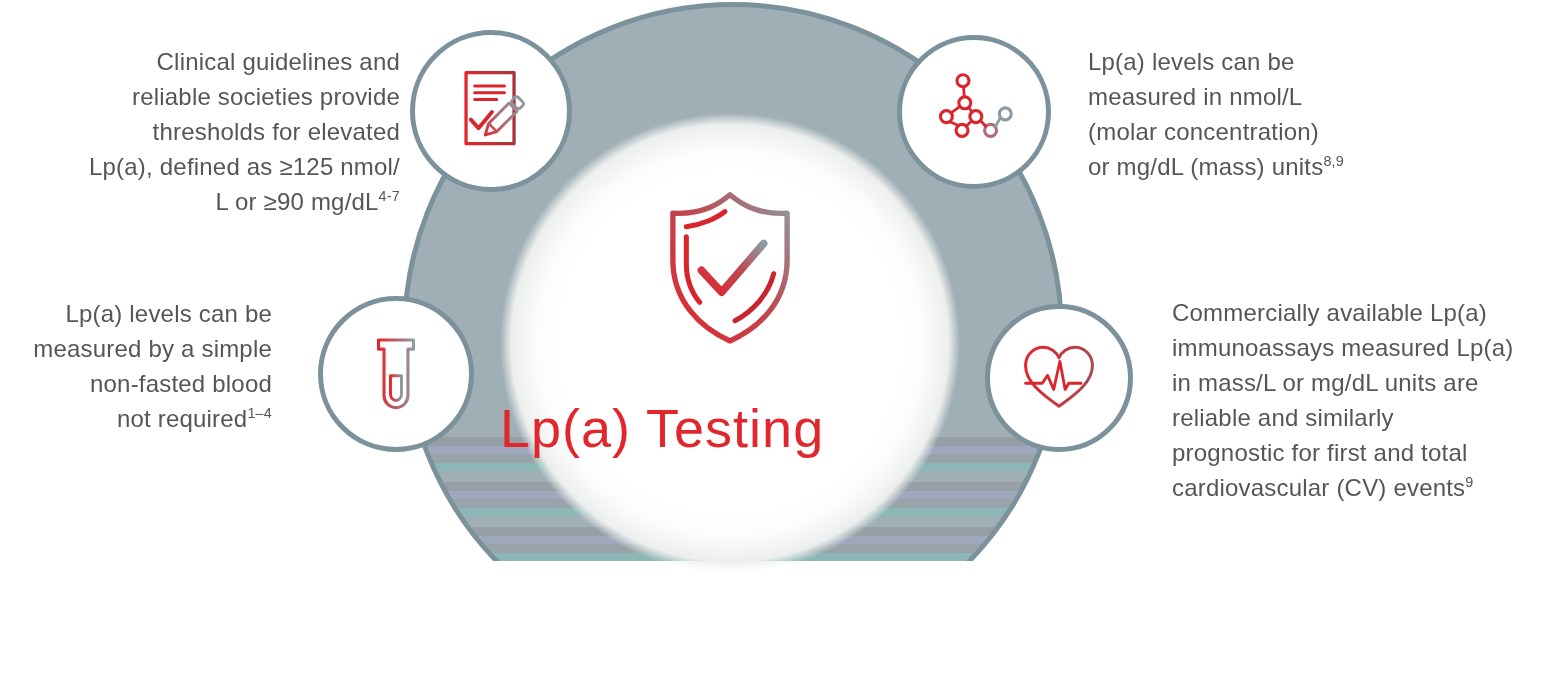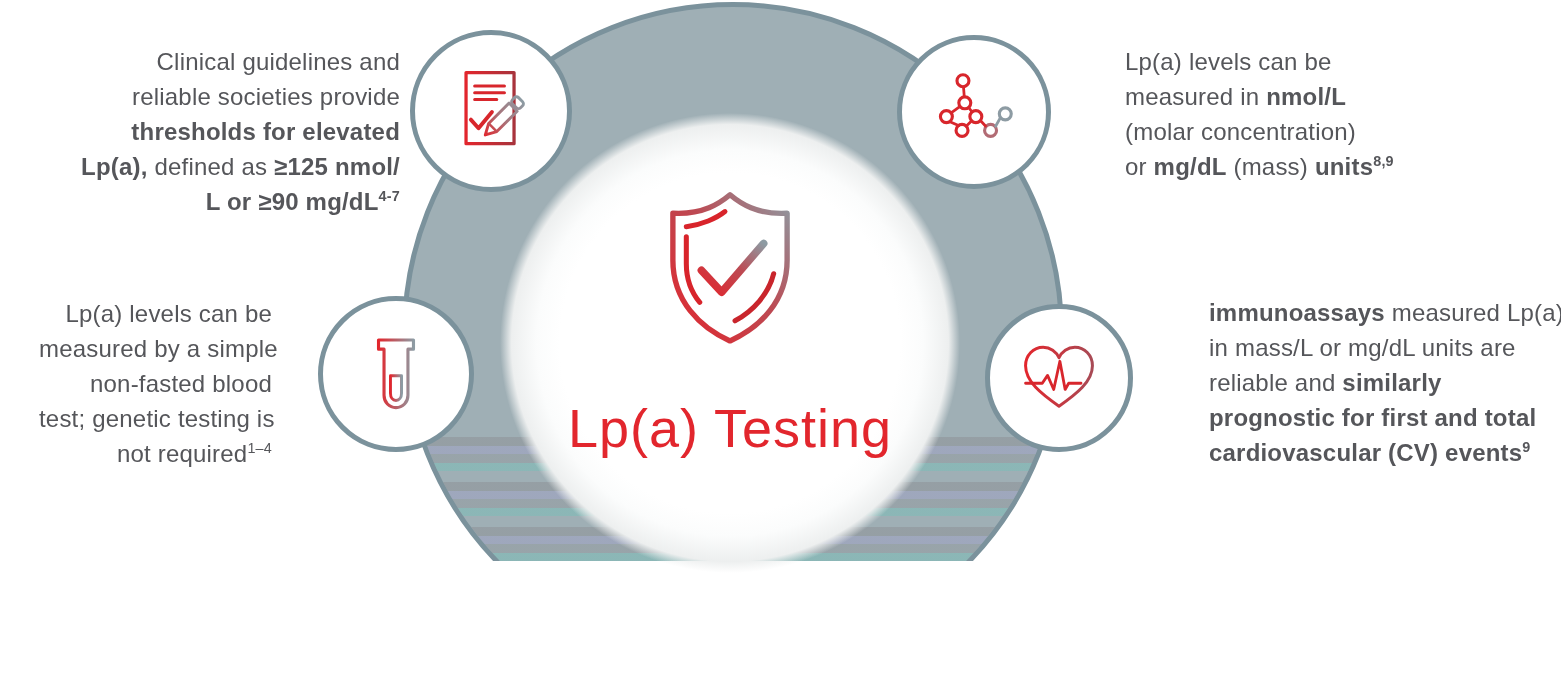--- a/index.html
+++ b/index.html
@@ -25,38 +25,38 @@
       rgba(140,143,148,0.35) 17px, rgba(140,143,148,0.35) 26px,
       rgba(116,192,184,0.45) 26px, rgba(116,192,184,0.45) 34px,
       rgba(159,175,181,0) 34px, rgba(159,175,181,0) 45px);
   }
   .white-circle{
     position:absolute;left:500px;top:113px;width:460px;height:460px;border-radius:50%;
     background:radial-gradient(closest-side,#ffffff 0%,#ffffff 74%,#fbfcfc 84%,#edefef 95%,rgba(237,239,239,0) 100%);
   }
   .shield{position:absolute;left:50%;top:64px;transform:translateX(-50%);}
   .center-title{
-    position:absolute;left:0;right:0;top:284px;text-align:center;
+    position:absolute;left:0;right:0;top:284px;text-align:left;
     font-size:54px;font-weight:400;letter-spacing:1px;color:var(--c-red,#e2262d);
   }
   .node{
     position:absolute;border-radius:50%;background:#fff;
     border:5px solid var(--c-slate-border,#7b929c);box-sizing:border-box;
     display:flex;align-items:center;justify-content:center;
   }
   .node-tl{left:410px;top:30px;width:162px;height:162px;}
   .node-l{left:318px;top:296px;width:156px;height:156px;}
   .node-tr{left:897px;top:35px;width:154px;height:154px;}
   .node-r{left:985px;top:304px;width:148px;height:148px;}
   .callout{
     position:absolute;color:var(--c-text,#55565a);font-size:24px;line-height:35px;
     letter-spacing:0.2px;
   }
-  .callout .tline{display:block;white-space:nowrap;margin-left:37px;}
-  .callout .b,.callout sup.b{font-weight:700;}
+  .callout .tline{display:block;white-space:nowrap;}
+  .callout .b,.callout sup.b{font-weight:400;}
   .callout sup{font-size:0.60em;vertical-align:super;line-height:0;}
   .align-r{text-align:right;}
   .align-l{text-align:left;}
   .co-guidelines{left:30px;top:44px;width:370px;}
   .co-blood{left:2px;top:296px;width:270px;}
   .co-units{left:1088px;top:44px;width:430px;}
   .co-assays{left:1172px;top:295px;width:389px;}
   svg{display:block;}
 </style>
 </head>
@@ -165,30 +165,30 @@
       <div class="tline"><span>Clinical guidelines and</span></div>
       <div class="tline"><span>reliable societies provide</span></div>
       <div class="tline"><span class="b">thresholds for elevated</span></div>
       <div class="tline"><span class="b">Lp(a),</span><span> defined as </span><span class="b">≥125 nmol/</span></div>
       <div class="tline"><span class="b">L or ≥90 mg/dL</span><sup class="b">4-7</sup></div>
     </div>
   <div class="callout align-r co-blood">
       <div class="tline"><span>Lp(a) levels can be</span></div>
       <div class="tline"><span>measured by a simple</span></div>
       <div class="tline"><span>non-fasted blood</span></div>
-      <div class="tline"><span>test; genetic testing is</span></div>
       <div class="tline"><span>not required</span><sup>1–4</sup></div>
     </div>
   <div class="callout align-l co-units">
       <div class="tline"><span>Lp(a) levels can be</span></div>
       <div class="tline"><span>measured in </span><span class="b">nmol/L</span></div>
       <div class="tline"><span>(molar concentration)</span></div>
       <div class="tline"><span>or </span><span class="b">mg/dL</span><span> (mass) </span><span class="b">units</span><sup class="b">8,9</sup></div>
     </div>
   <div class="callout align-l co-assays">
+      <div class="tline"><span class="b">Commercially available Lp(a)</span></div>
       <div class="tline"><span class="b">immunoassays</span><span> measured Lp(a)</span></div>
       <div class="tline"><span>in mass/L or mg/dL units are</span></div>
       <div class="tline"><span>reliable and </span><span class="b">similarly</span></div>
       <div class="tline"><span class="b">prognostic for first and total</span></div>
       <div class="tline"><span class="b">cardiovascular (CV) events</span><sup class="b">9</sup></div>
     </div>
 
 </div>
 
 </body></html>

